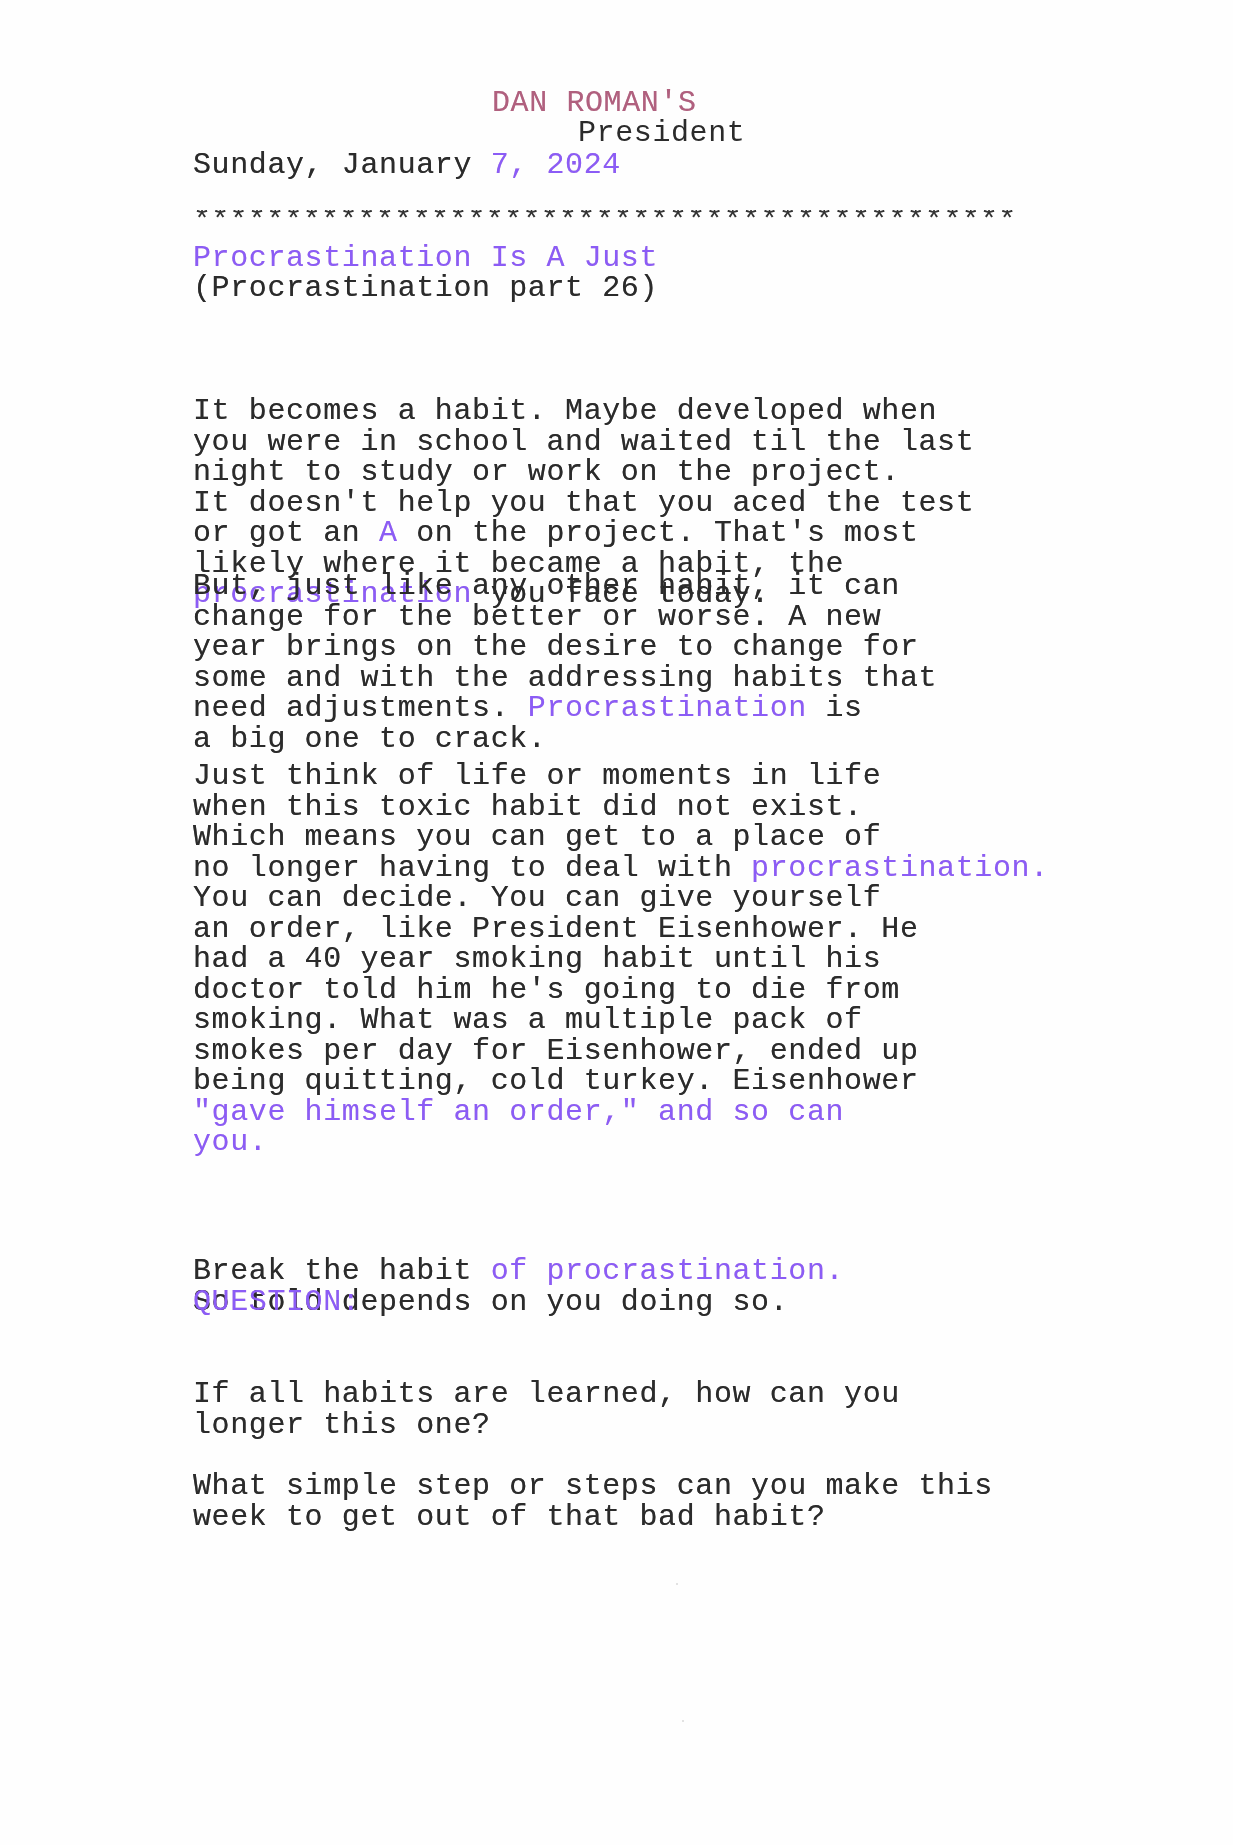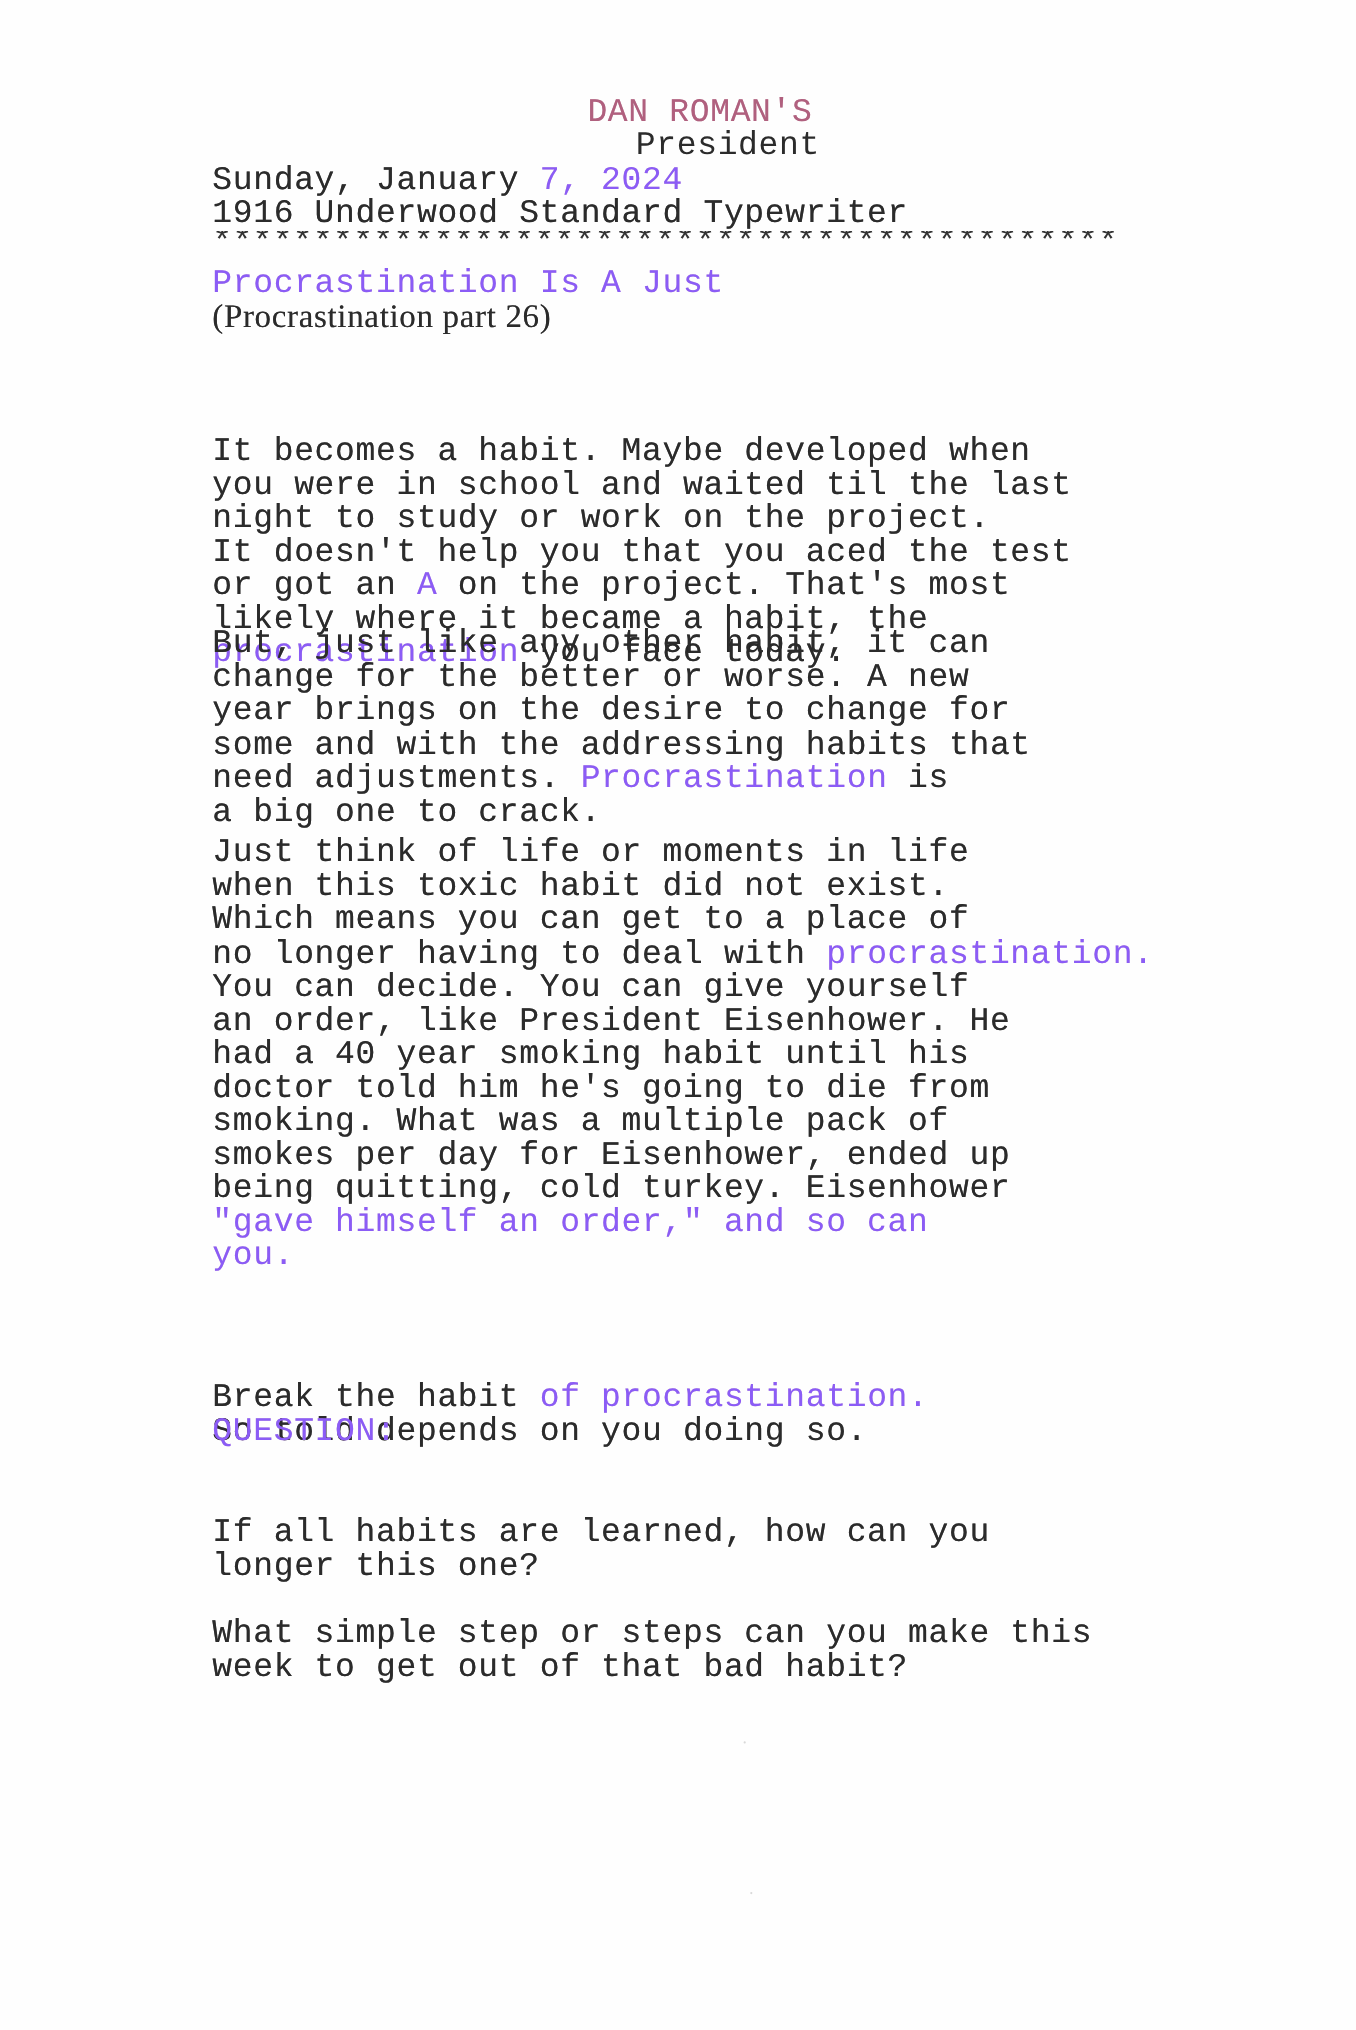--- a/index.html
+++ b/index.html
@@ -66,29 +66,28 @@
     width: 2px; height: 2px;
     border-radius: 50%;
     background: #d8d8d8;
   }
 </style>
 </head>
 <body>
 
 <div class="page">
 
-  <div class="center-line pink" style="left:534px; top:88px;">DAN ROMAN'S</div>
+  <div class="center-line pink" style="left:492px; top:88px;">DAN ROMAN'S</div>
   <div class="center-line" style="left:578px; top:118px; color:#2b2b2b;">President</div>
 
   <div class="typed" style="top:150px;"><span>Sunday, January </span><span class="pink-faint">7, 2024</span></div>
-  <div class="typed" style="top:180px;">1916 Underwood Standard Typewriter</div>
   <div class="stars">*********************************************</div>
 
   <div class="typed pink-faint" style="top:243px;">Procrastination Is A Just</div>
-  <div class="typed" style="top:273px;font-family:Liberation Serif, serif;">(Procrastination part 26)</div>
+  <div class="typed" style="top:273px;">(Procrastination part 26)</div>
 
   <div class="typed" style="top:335px;">
     <span class="line">It becomes a habit. Maybe developed when</span><span class="line">you were in school and waited til the last</span><span class="line">night to study or work on the project.</span><span class="line">It doesn't help you that you aced the test</span><span class="line"><span>or got an </span><span class="pink-faint">A</span><span> on the project. That's most</span></span><span class="line">likely where it became a habit, the</span><span class="line"><span class="pink-faint">procrastination</span><span> you face today.</span></span>
   </div>
 
   <div class="typed" style="top:510px;">
     <span class="line">But, just like any other habit, it can</span><span class="line">change for the better or worse. A new</span><span class="line">year brings on the desire to change for</span><span class="line">some and with the addressing habits that</span><span class="line"><span>need adjustments. </span><span class="pink-faint">Procrastination</span><span> is</span></span><span class="line">a big one to crack.</span>
   </div>
 
   <div class="typed" style="top:700px;">

